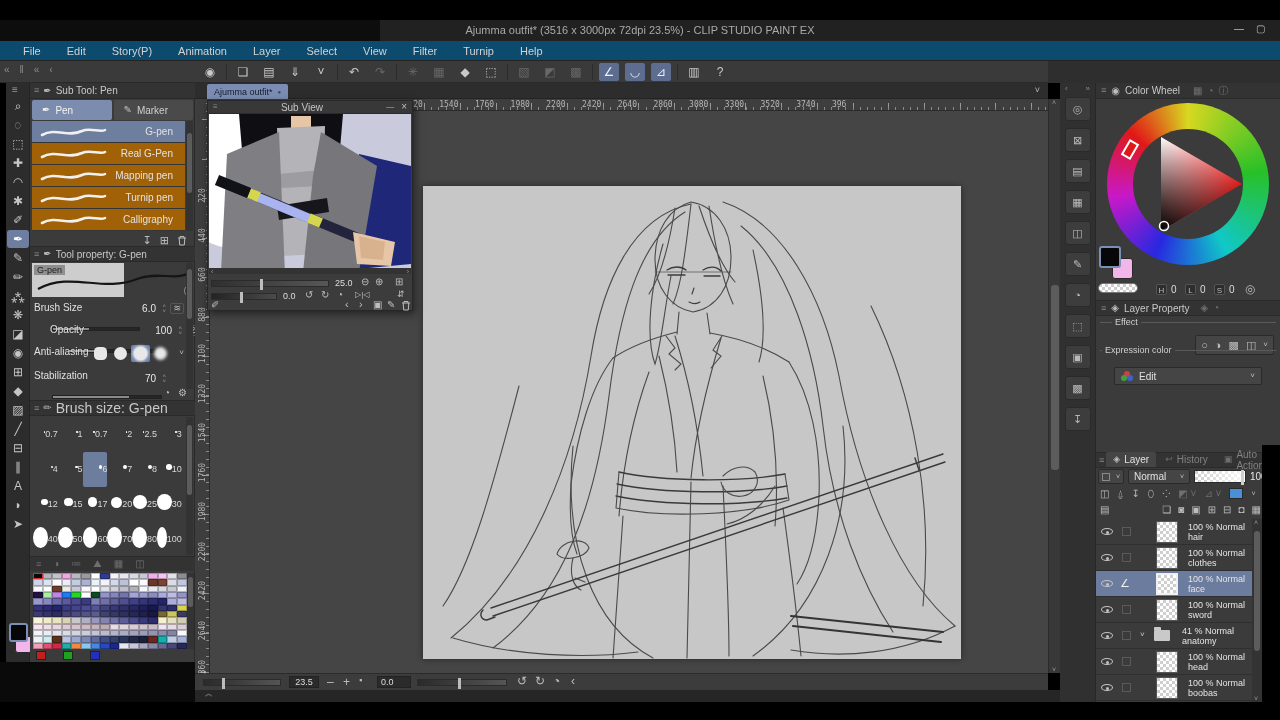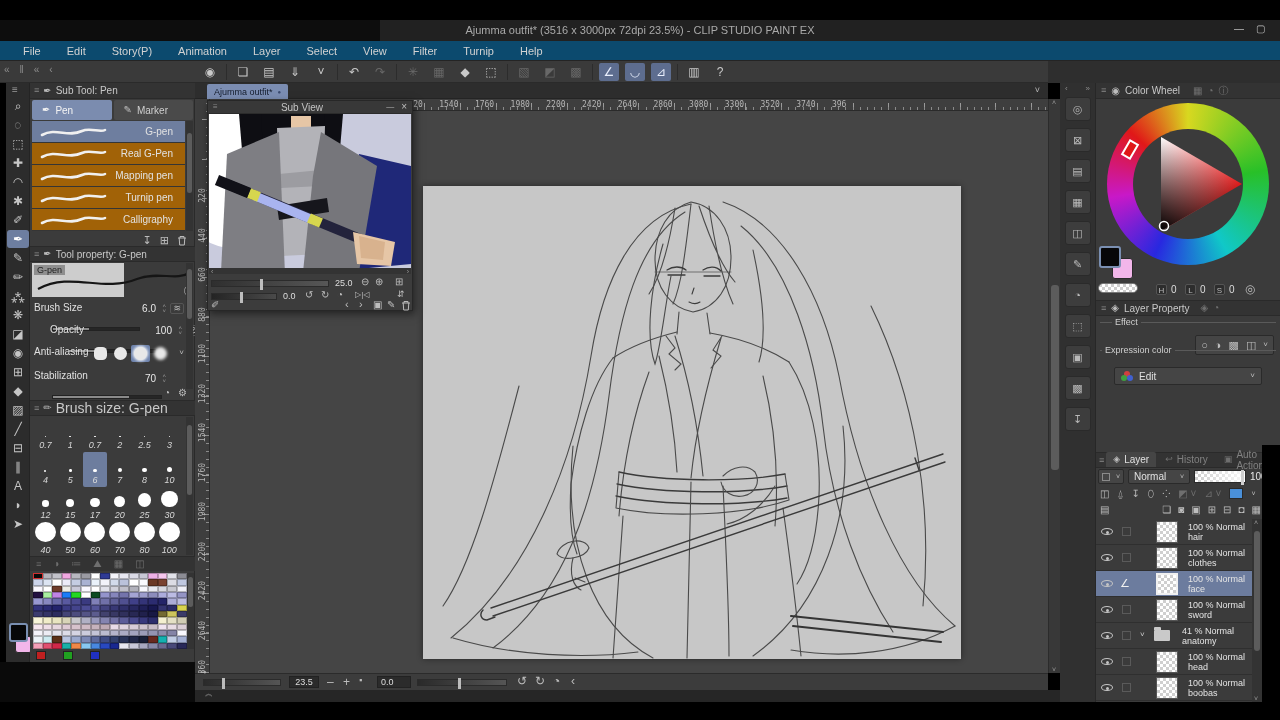--- a/index.html
+++ b/index.html
@@ -29,22 +29,22 @@
               font-size:12px; color:#c6c6c6; }
   .toolicon.sel { background:#6d7ea0; border-radius:3px; color:#fff; }
   .cmdicon { width:20px; height:18px; display:flex; align-items:center; justify-content:center;
              font-size:12px; color:#c9c9c9; }
   .cmdicon.disabled { color:#686868; }
   .cmdicon.active { background:#5d6d8f; border-radius:2px; color:#e8eefc; }
   .brushrow { height:22px; display:flex; align-items:center; border-bottom:1px solid #353535;
               background:#a16207; position:relative; }
   .brushrow.sel { background:#6e7e9f; }
   .brushrow .bname { position:absolute; right:12px; font-size:10px; color:#e2e2e2; }
-  .sizecell { width:24.8px; height:35px; display:flex; flex-direction:column; align-items:center;
-              justify-content:flex-end; padding-bottom:2px; color:#d8d8d8; font-size:9px;font-style:italic; }
+  .sizecell { width:24.8px; height:35px; display:flex; align-items:center;
+              justify-content:flex-end; padding-bottom:2px; color:#d8d8d8; font-size:9px; }
   .sizecell.sel { background:#6d7d9e; border-radius:2px; }
   .dot { background:#fff; border-radius:50%; margin-bottom:3px; }
   .slider { height:4px; background:#262626; border:1px solid #222; position:relative; }
   .slider .fill { position:absolute; left:0; top:0; bottom:0; background:#8a8a8a; }
   .aacirc { width:13px; height:13px; border-radius:50%; background:#e8e8e8; display:inline-block; }
   .aawrap { width:19px; height:17px; display:inline-flex; align-items:center; justify-content:center; }
   .aawrap.sel { background:#6f84ad; border-radius:2px; }
   .dockbox { width:26px; height:24px; background:#3d3d3d; border:1px solid #2a2a2a; border-radius:3px;
              display:flex; align-items:center; justify-content:center; color:#b9b9b9; font-size:11px; margin:0 auto 7px; }
   .ltab { font-size:10px; display:flex; align-items:center; gap:4px; padding:0 7px; height:15px; color:#808080; }

